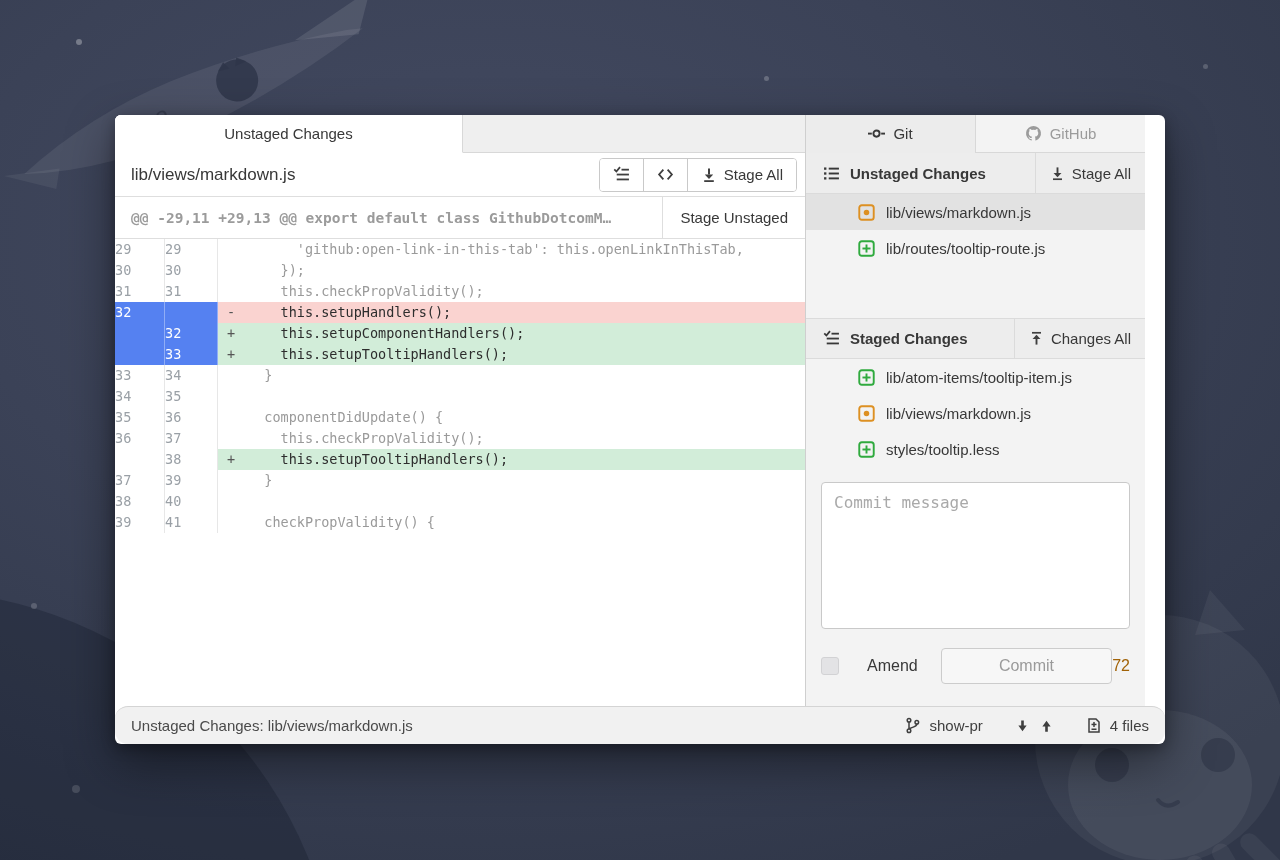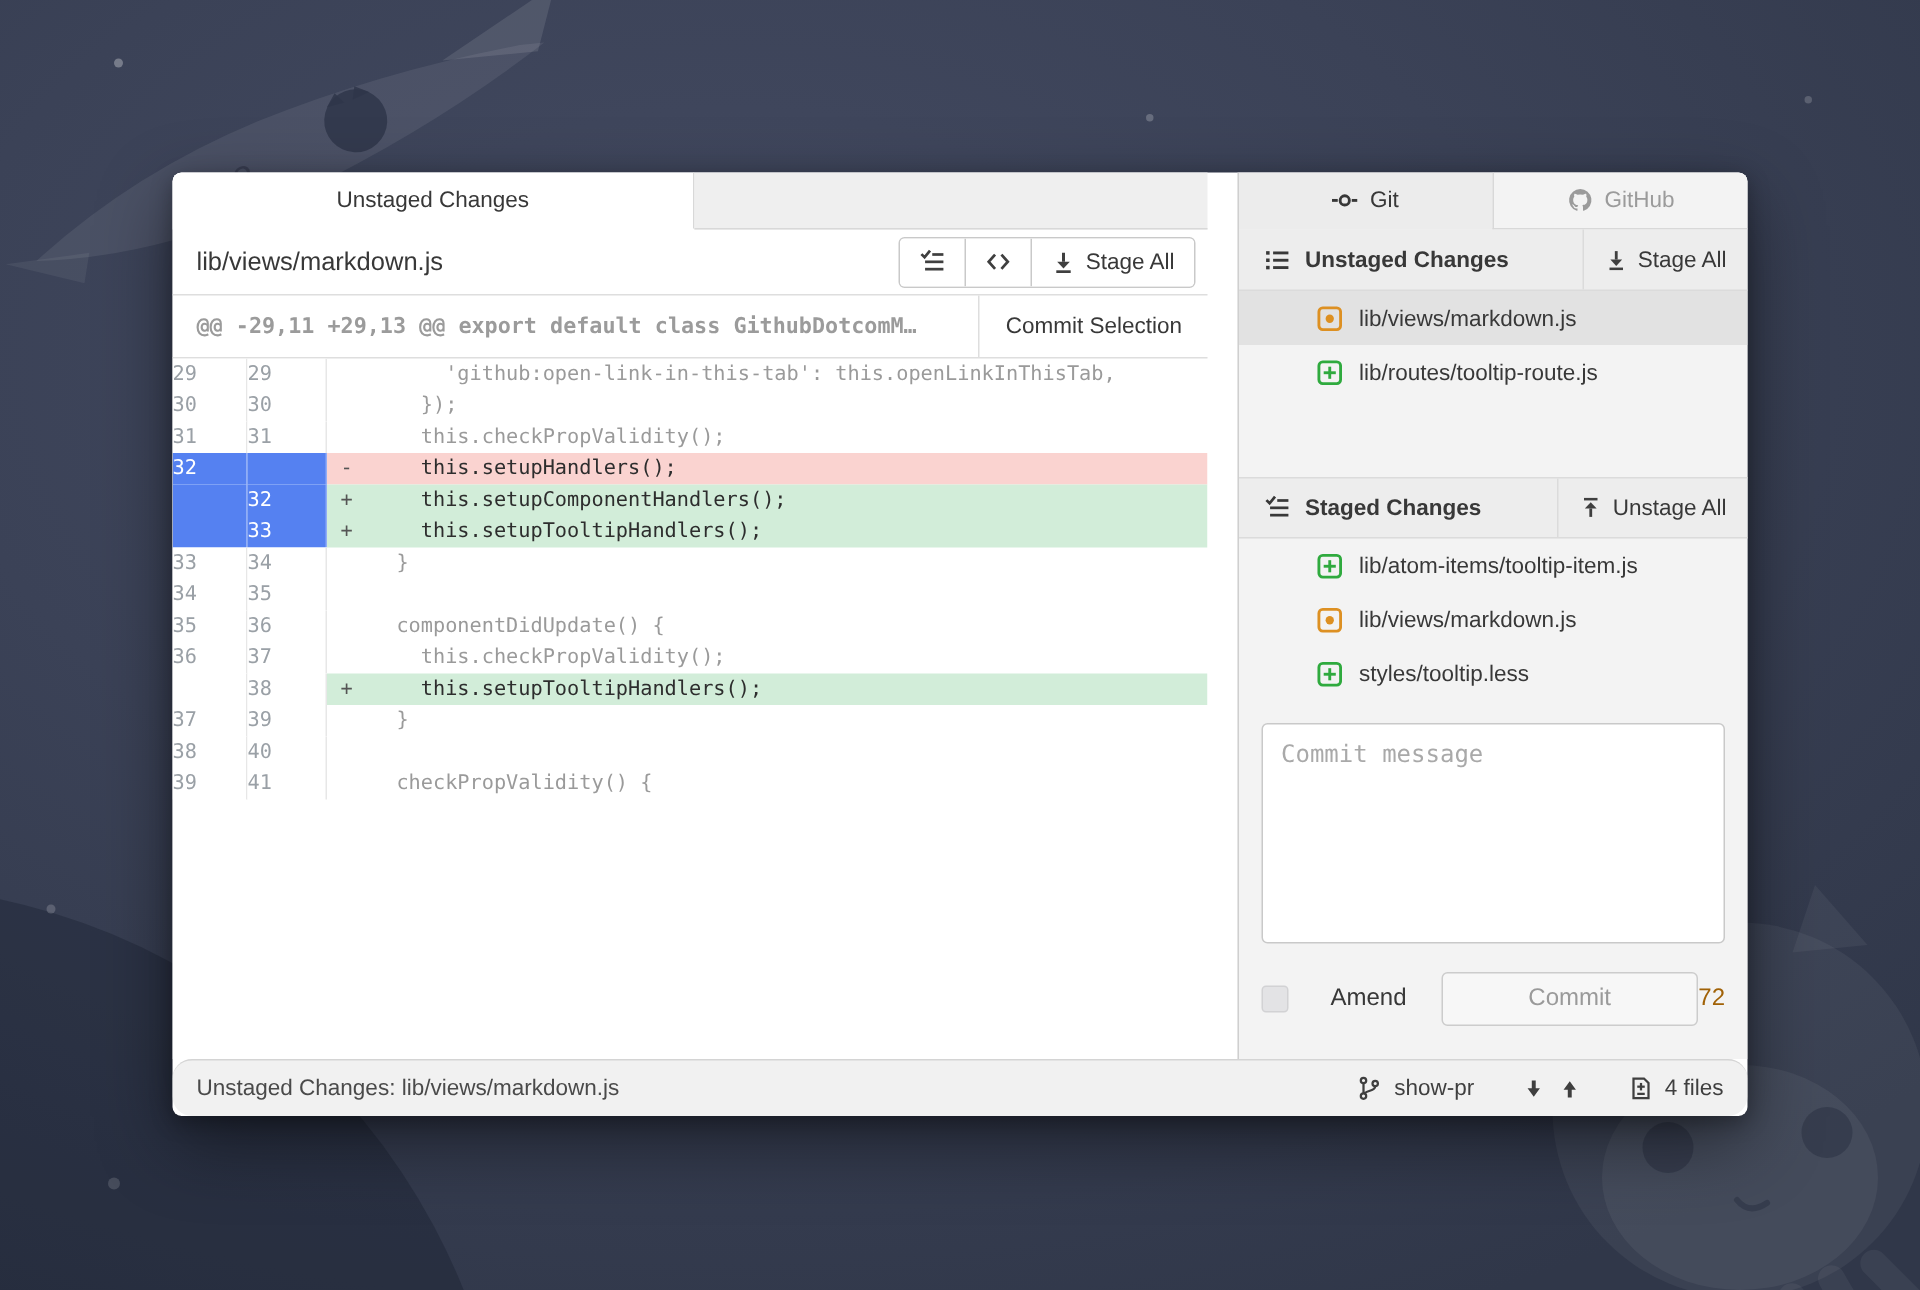--- a/index.html
+++ b/index.html
@@ -19,21 +19,21 @@
     border-radius:50%; background:rgba(15,20,35,0.28);
   }
 
   
   .window {
     position:absolute; left:115px; top:115px; width:1050px; height:629px;
     background:#fff; border-radius:6px;
     box-shadow:0 18px 50px rgba(0,0,0,0.45), 0 4px 14px rgba(0,0,0,0.3);
     display:flex; flex-direction:column; overflow:hidden;
   }
-  .panes { flex:1; display:flex; min-height:0;gap:20px; }
+  .panes { flex:1; display:flex; min-height:0; }
 
   
   .left-pane { width:690px; display:flex; flex-direction:column; background:#fff; }
   .tabbar { display:flex; height:38px; flex:none; }
   .tab { display:flex; align-items:center; justify-content:center; gap:8px;
          font-size:15px; color:#383838; border-bottom:1px solid #d8d8d8; }
   .tab.active-white { width:348px; background:#fff; border-bottom-color:transparent; border-right:1px solid #d8d8d8; }
   .tab-filler { flex:1; background:#efefef; border-bottom:1px solid #d8d8d8; }
 
   .file-header { height:44px; flex:none; display:flex; align-items:center;
@@ -181,21 +181,21 @@
               <rect x="3.2" y="13.2" width="9.6" height="1.8" fill="#3f3f3f"></rect>
             </svg>
             <span>Stage All</span>
           </div>
         </div>
       </div>
 
       <div class="hunk-header">
         <div class="hunk-title mono">@@ -29,11 +29,13 @@ export default class GithubDotcomM…</div>
         <div class="hunk-action">
-          <span>Commit Selection</span>
+          <span>Stage Unstaged</span>
         </div>
       </div>
 
       <div class="diff-lines">
           <div class="diff-row context">
             <span class="gut old">29</span>
             <span class="gut new">29</span>
             <span class="sign"></span>
             <span class="code">      'github:open-link-in-this-tab': this.openLinkInThisTab,</span>
           </div>
@@ -347,21 +347,21 @@
             <rect x="3.5" y="11.8" width="11.5" height="1.7" fill="#383838"></rect>
           </svg>
           <span>Staged Changes</span>
         </div>
         <div class="sh-action">
           <svg width="15" height="15" viewBox="0 0 16 16">
             <rect x="3.2" y="1" width="9.6" height="1.8" fill="#3f3f3f"></rect>
             <path d="M3.8 8.5h8.4L8 4z" fill="#3f3f3f"></path>
             <rect x="7" y="8.5" width="2" height="6" fill="#3f3f3f"></rect>
           </svg>
-          <span>Unstage All</span>
+          <span>Changes All</span>
         </div>
       </div>
       <div class="file-list">
           <div class="file-row">
             <svg width="17" height="17" viewBox="0 0 16 16">
               <rect x="1.2" y="1.2" width="13.6" height="13.6" rx="2.4" fill="none" stroke="#2faa3e" stroke-width="1.8"></rect>
               <rect x="4.2" y="7.1" width="7.6" height="1.8" fill="#2faa3e"></rect>
               <rect x="7.1" y="4.2" width="1.8" height="7.6" fill="#2faa3e"></rect>
             </svg>
             <span>lib/atom-items/tooltip-item.js</span>

